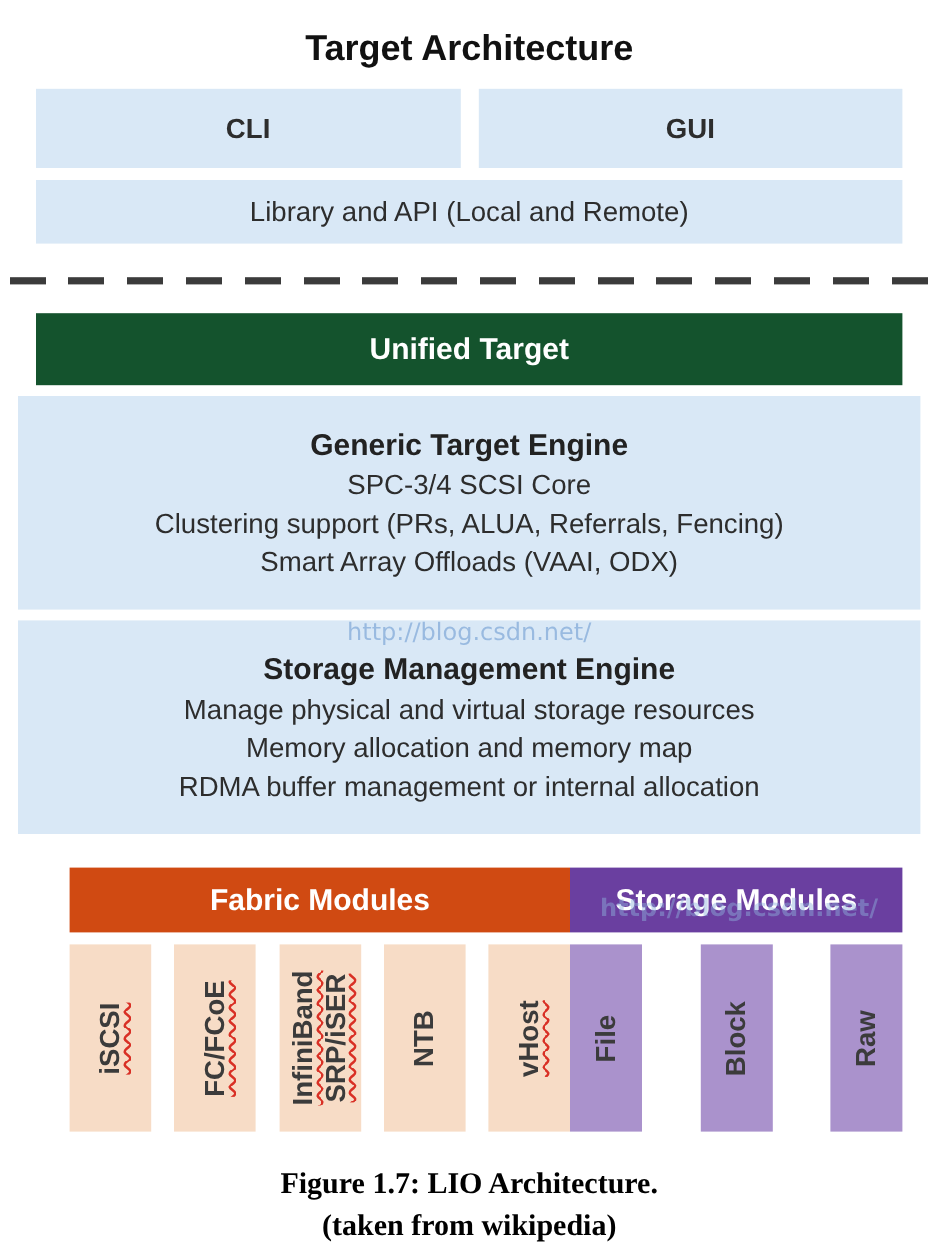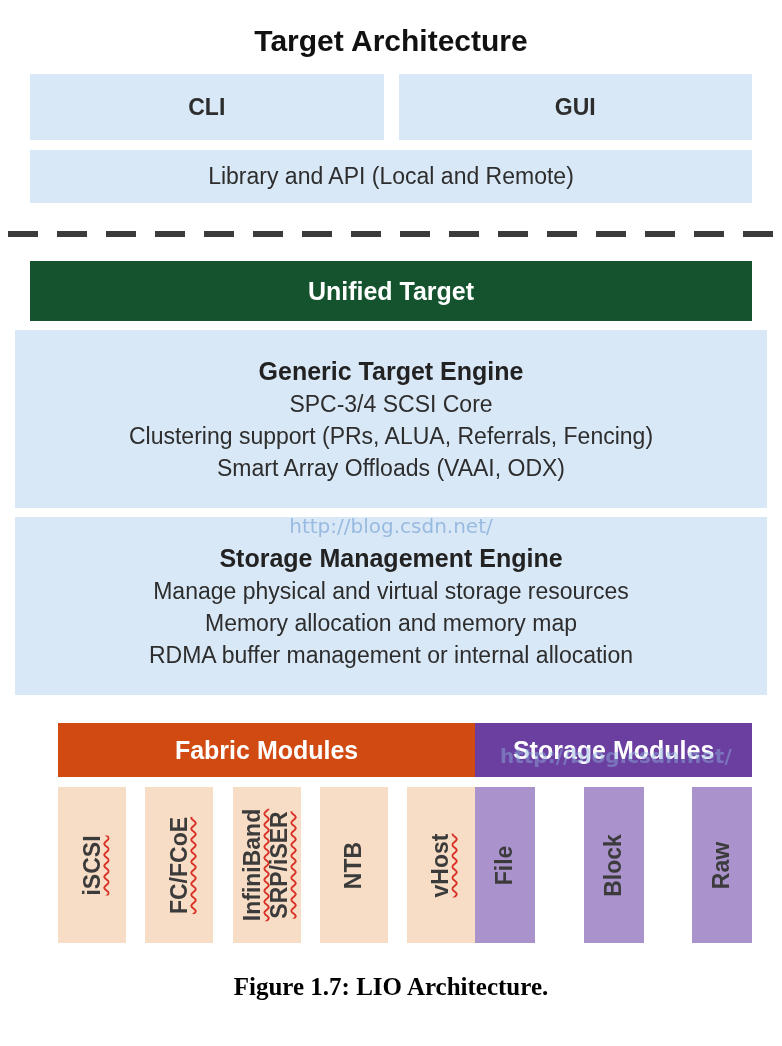--- a/index.html
+++ b/index.html
@@ -181,16 +181,17 @@
             <span>Raw</span>
           </div>
       </div>
     </div>
   </div>
 
 </div>
 
 <div class="caption">
   <div>Figure 1.7: LIO Architecture.</div>
+  <div>(taken from wikipedia)</div>
 </div>
 
 <div class="watermark watermark-mid">http://blog.csdn.net/</div>
 <div class="watermark watermark-storage">http://blog.csdn.net/</div>
 
 </body></html>

